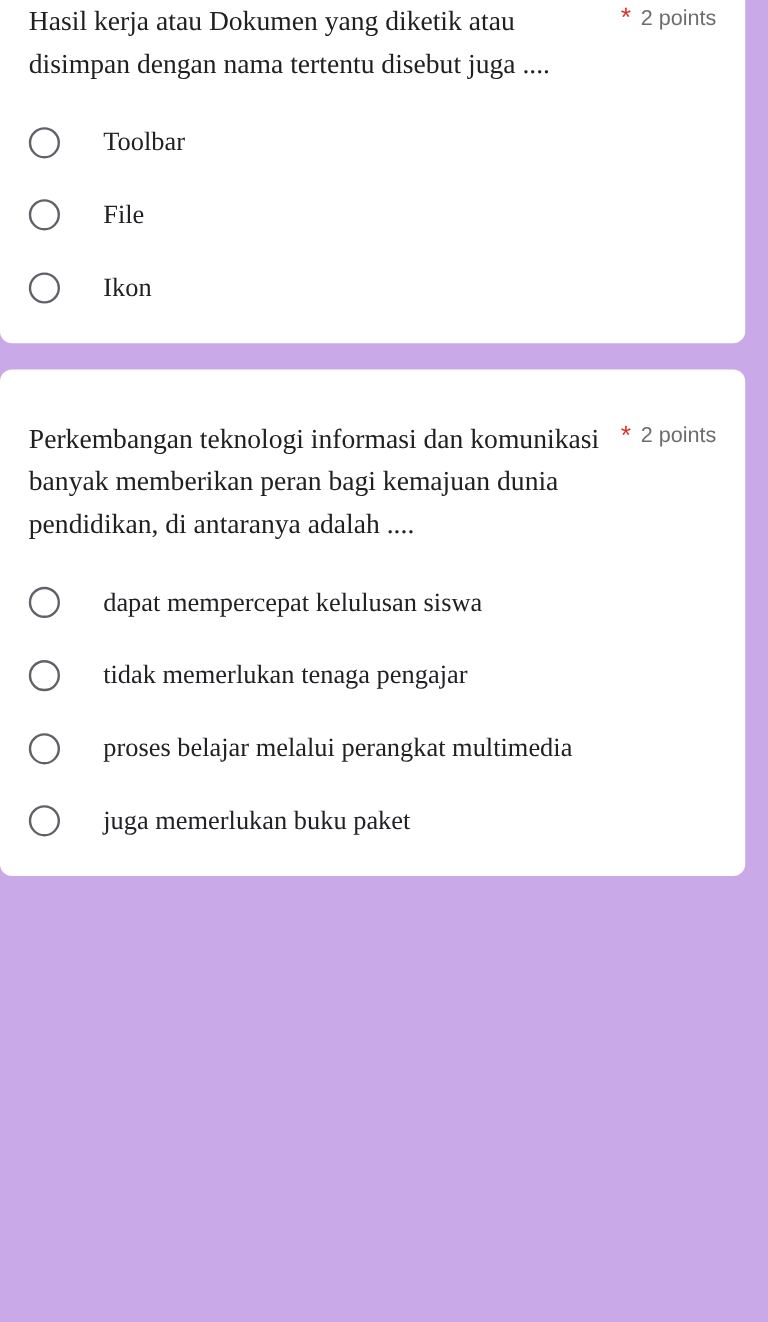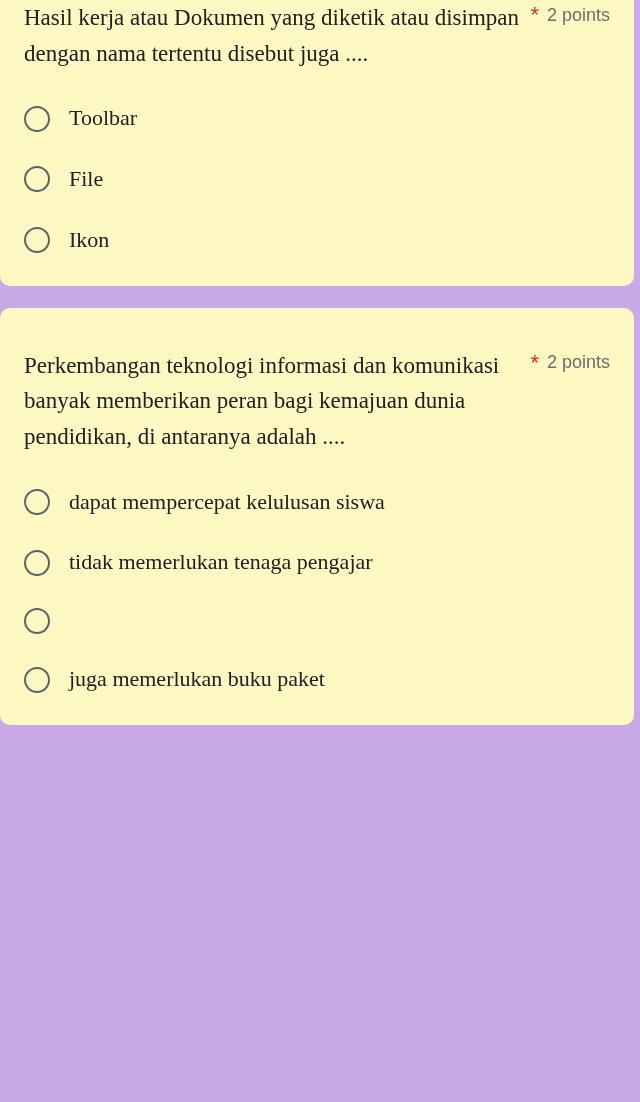--- a/index.html
+++ b/index.html
@@ -4,25 +4,25 @@
 <style>
   * { box-sizing: border-box; margin: 0; padding: 0; }
   body {
     font-family: Georgia, 'Times New Roman', serif;
     background: #c9a9e8;
     width: 640px;
     font-size: 22px;
     color: #202124;
   }
   .card {
-    background: #fef9c3;
+    background: #ffffff;
     border-radius: 0 0 10px 10px;
     padding: 0 24px 30px 24px;
     margin-bottom: 22px;
-    margin-right: 6px;
+    margin-right: 19px;
   }
   .card.second {
     border-radius: 10px;
     padding-top: 40px;
   }
   .q-header {
     display: flex;
     align-items: flex-start;
     gap: 10px;
     margin-bottom: 32px;
@@ -34,21 +34,21 @@
     font-weight: 400;
     color: #202020;
   }
   .meta { display:flex; gap:8px; white-space: nowrap; align-items:center; margin-top:2px;}
   .required { color: #d93025; font-size: 22px; font-family: Arial, sans-serif;}
   .points { color: #6d6d6d; font-size: 18px; font-family: Arial, sans-serif;}
   .options { display:flex; flex-direction: column; gap: 30px; }
   .option {
     display:flex;
     align-items: center;
-    gap: 19px;
+    gap: 36px;
     cursor: pointer;
   }
   .radio {
     flex: 0 0 26px;
     width: 26px;
     height: 26px;
     border: 2.5px solid #5f6368;
     border-radius: 50%;
   }
   .opt-label {
@@ -95,19 +95,20 @@
     <div class="option">
       <span class="radio"></span>
       <span class="opt-label">dapat mempercepat kelulusan siswa</span>
     </div>
     <div class="option">
       <span class="radio"></span>
       <span class="opt-label">tidak memerlukan tenaga pengajar</span>
     </div>
     <div class="option">
       <span class="radio"></span>
+      <span class="opt-label">proses belajar melalui perangkat multimedia</span>
     </div>
     <div class="option">
       <span class="radio"></span>
       <span class="opt-label">juga memerlukan buku paket</span>
     </div>
   </div>
 </div>
 
 </body></html>

